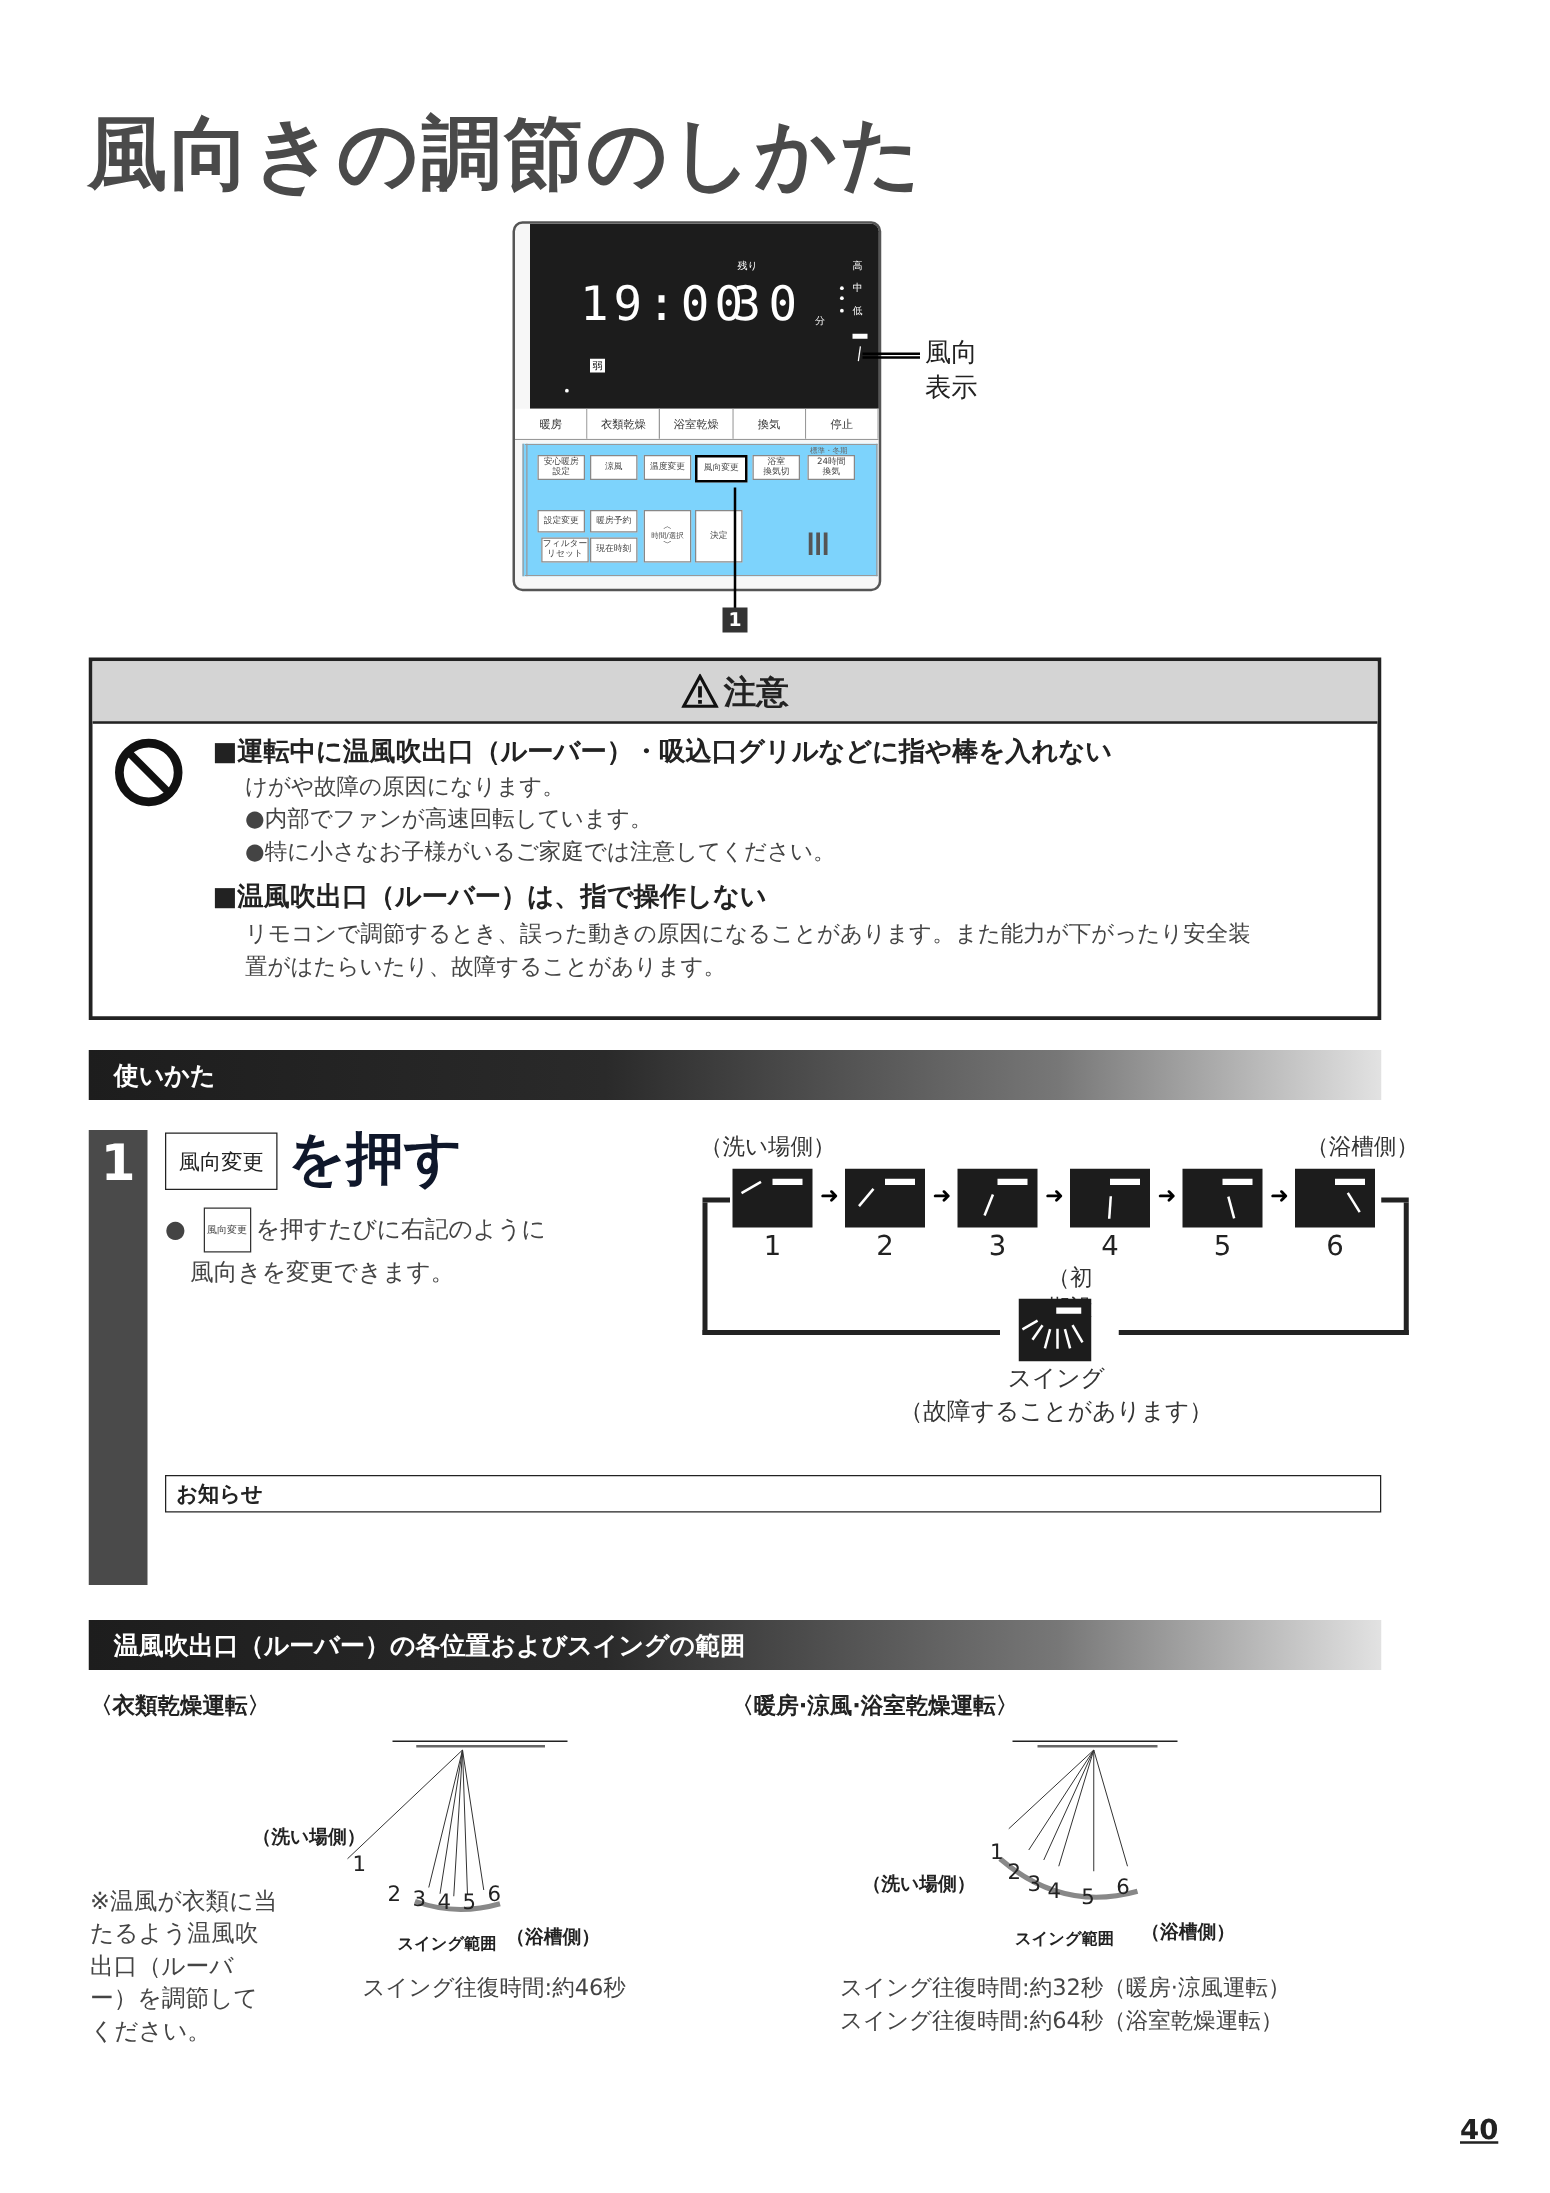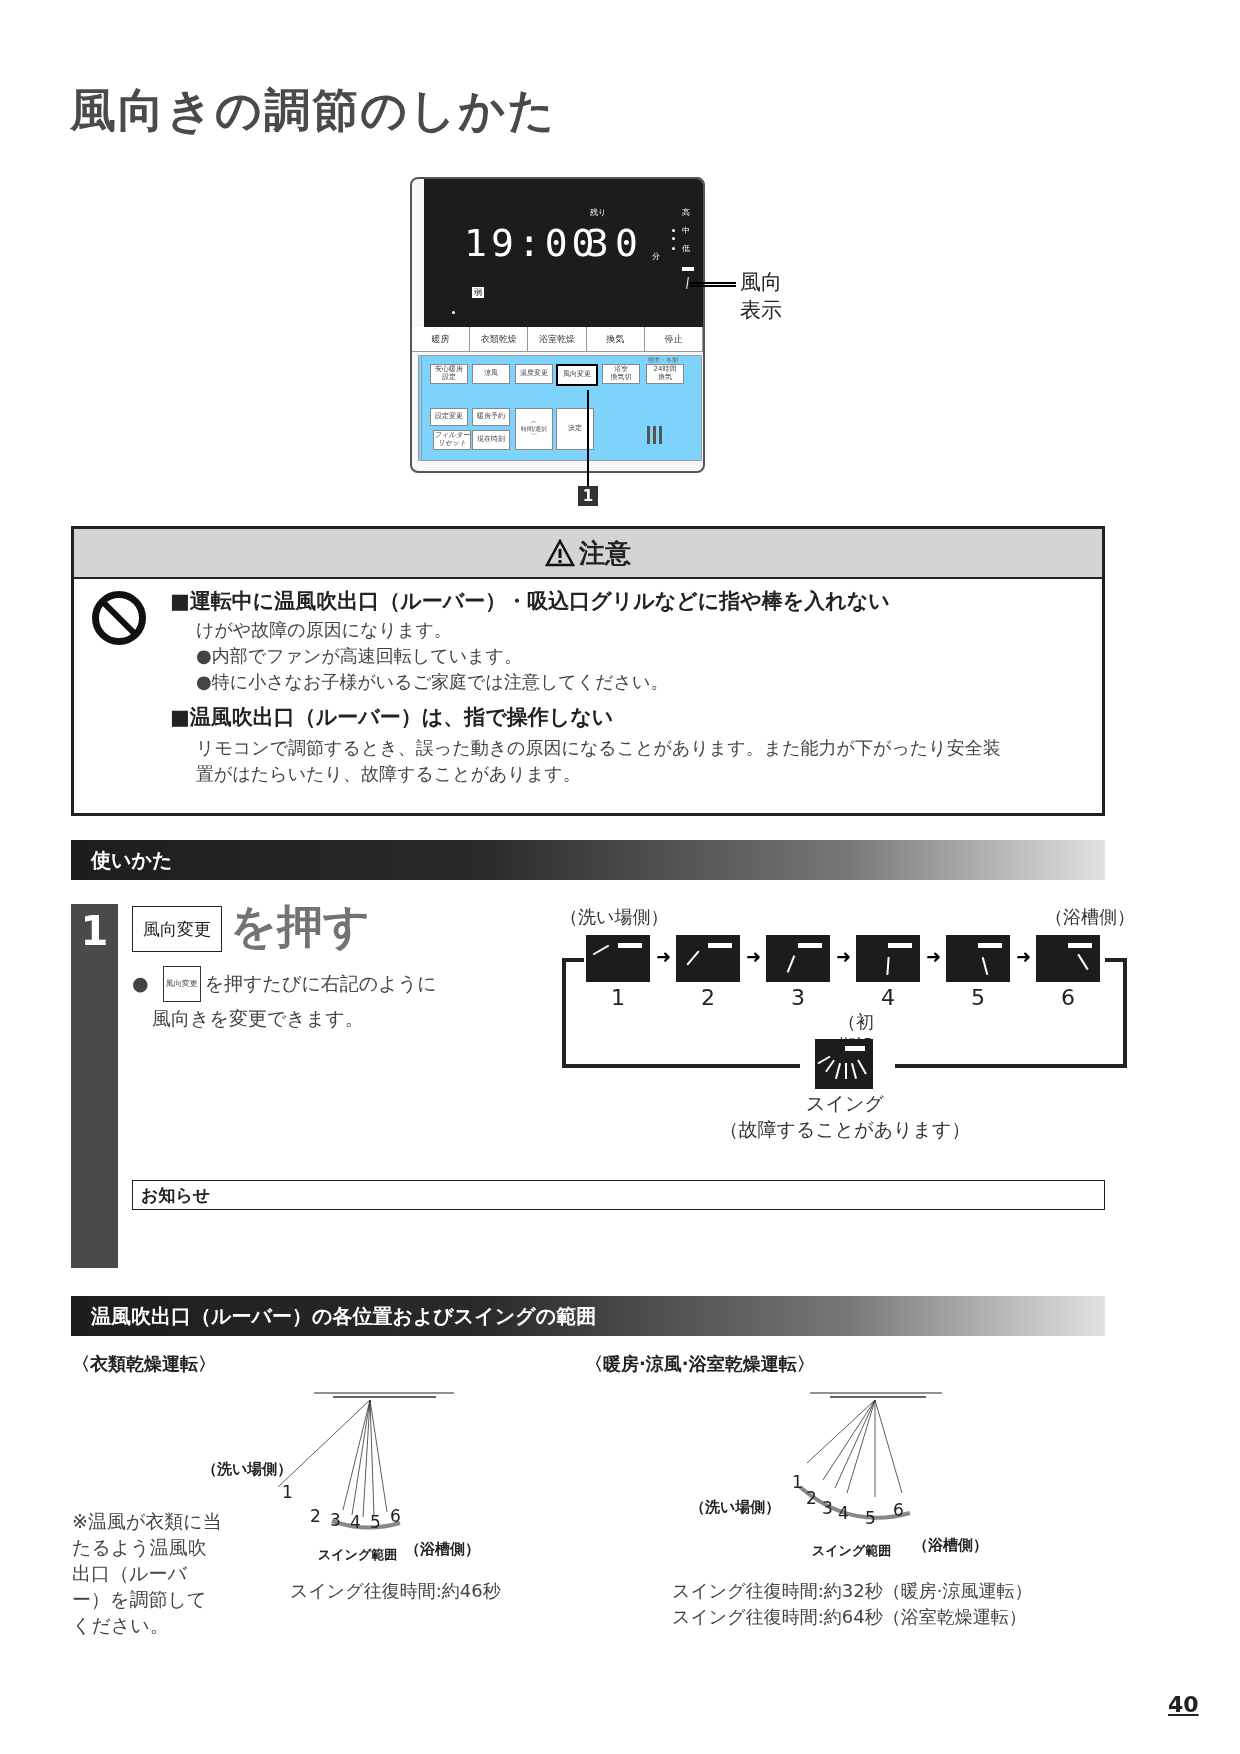--- a/index.html
+++ b/index.html
@@ -1,18 +1,18 @@
 <!DOCTYPE html>
 <html><head>
 <meta charset="utf-8">
 <style>
   html,body{margin:0;padding:0;background:#fff;}
   body{width:1240px;height:1754px;position:relative;overflow:hidden;font-family:"DejaVu Sans",sans-serif;color:#222;}
   .abs{position:absolute;}
-  .title{left:70px;top:80px;font-size:46px;font-weight:bold;color:#4a4a4a;letter-spacing:2px;white-space:nowrap;font-family:Liberation Mono, monospace;}
+  .title{left:70px;top:80px;font-size:64px;font-weight:bold;color:#4a4a4a;letter-spacing:2px;white-space:nowrap;font-family:Liberation Mono, monospace;}
 
   
   .remote{left:410px;top:177px;width:295px;height:296px;border:2px solid #555;border-radius:8px;background:#f7f7f7;box-sizing:border-box;overflow:hidden;}
   .lcd{position:absolute;left:12px;top:0;width:100%;height:148px;background:#1c1c1c;}
   .lcd .time{position:absolute;left:40px;top:42px;color:#fff;font-family:"DejaVu Sans Mono",monospace;font-size:38px;letter-spacing:4px;}
   .lcd .rem{position:absolute;left:162px;top:42px;color:#fff;font-family:"DejaVu Sans Mono",monospace;font-size:38px;letter-spacing:6px;}
   .lcd .small{position:absolute;color:#fff;font-size:8px;}
   .lcd .kyo{position:absolute;left:48px;top:108px;background:#fff;color:#000;font-size:8px;padding:0 2px;}
   .lcd .dot{position:absolute;width:3px;height:3px;border-radius:50%;background:#fff;}
   .lcd .louver-top{position:absolute;left:258px;top:88px;width:12px;height:4px;background:#fff;}
@@ -37,21 +37,21 @@
   .c-h{position:absolute;left:96px;font-size:21px;font-weight:bold;color:#222;white-space:nowrap;}
   .c-t{position:absolute;left:122px;font-size:18px;color:#444;white-space:nowrap;line-height:26px;}
 
   
   .sbar{left:71px;width:1034px;height:40px;background:linear-gradient(to right,#1d1d1d 0%,#2a2a2a 40%,#777 75%,#e2e2e2 100%);color:#fff;font-size:20px;font-weight:bold;display:flex;align-items:center;padding-left:20px;box-sizing:border-box;}
 
   
   .stepbar{left:71px;top:904px;width:47px;height:364px;background:#4a4a4a;}
   .stepnum{left:71px;top:908px;width:47px;color:#fff;font-size:40px;font-weight:bold;text-align:center;}
   .keybox{left:132px;top:906px;width:88px;height:44px;border:1px solid #222;font-size:17px;display:flex;align-items:center;justify-content:center;}
-  .steptitle{left:230px;top:896px;font-size:46px;font-weight:bold;color:#737373;}
+  .steptitle{left:230px;top:896px;font-size:46px;font-weight:bold;color:#0f172a;}
   .stepdesc{left:132px;top:966px;font-size:19px;color:#444;line-height:32px;}
   .minikey{display:inline-block;border:1px solid #333;font-size:8px;padding:1px 2px;vertical-align:middle;margin:0 4px 0 8px;}
 
   
   .side-l{left:560px;top:905px;font-size:18px;color:#333;}
   .side-r{left:1045px;top:905px;font-size:18px;color:#333;}
   .lbox{position:absolute;width:64px;height:47px;background:#1c1c1c;}
   .lbox .bar{position:absolute;right:8px;top:8px;width:24px;height:5px;background:#fff;}
   .lbox .ln{position:absolute;width:2px;height:18px;background:#fff;}
   .arrow{position:absolute;font-size:18px;color:#000;}
@@ -104,21 +104,21 @@
     <div class="pbtn" style="left:50px;top:8px;width:36px;height:18px;">涼風</div>
     <div class="pbtn" style="left:93px;top:8px;width:36px;height:18px;">温度変更</div>
     <div class="pbtn hl" style="left:134px;top:8px;width:38px;height:18px;">風向変更</div>
     <div class="pbtn" style="left:180px;top:8px;width:36px;height:18px;white-space:pre;">浴室
 換気切</div>
     <div class="small" style="position:absolute;left:226px;top:0;font-size:6px;color:#666;">標準・冬期</div>
     <div class="pbtn" style="left:224px;top:8px;width:36px;height:18px;white-space:pre;">24時間
 換気</div>
     <div class="pbtn" style="left:8px;top:52px;width:36px;height:16px;">設定変更</div>
     <div class="pbtn" style="left:50px;top:52px;width:36px;height:16px;">暖房予約</div>
-    <div class="pbtn" style="left:11px;top:74px;width:36px;height:18px;white-space:pre;font-style:italic;">フィルター
+    <div class="pbtn" style="left:11px;top:74px;width:36px;height:18px;white-space:pre;">フィルター
 リセット</div>
     <div class="pbtn" style="left:50px;top:74px;width:36px;height:18px;">現在時刻</div>
     <div class="pbtn" style="left:93px;top:52px;width:36px;height:40px;flex-direction:column;">
       <span>︿</span>
       <span style="font-size:6px;">時間/選択</span>
       <span>﹀</span>
     </div>
     <div class="pbtn" style="left:134px;top:52px;width:36px;height:40px;">決定</div>
     <div class="grip">
         <span></span>

